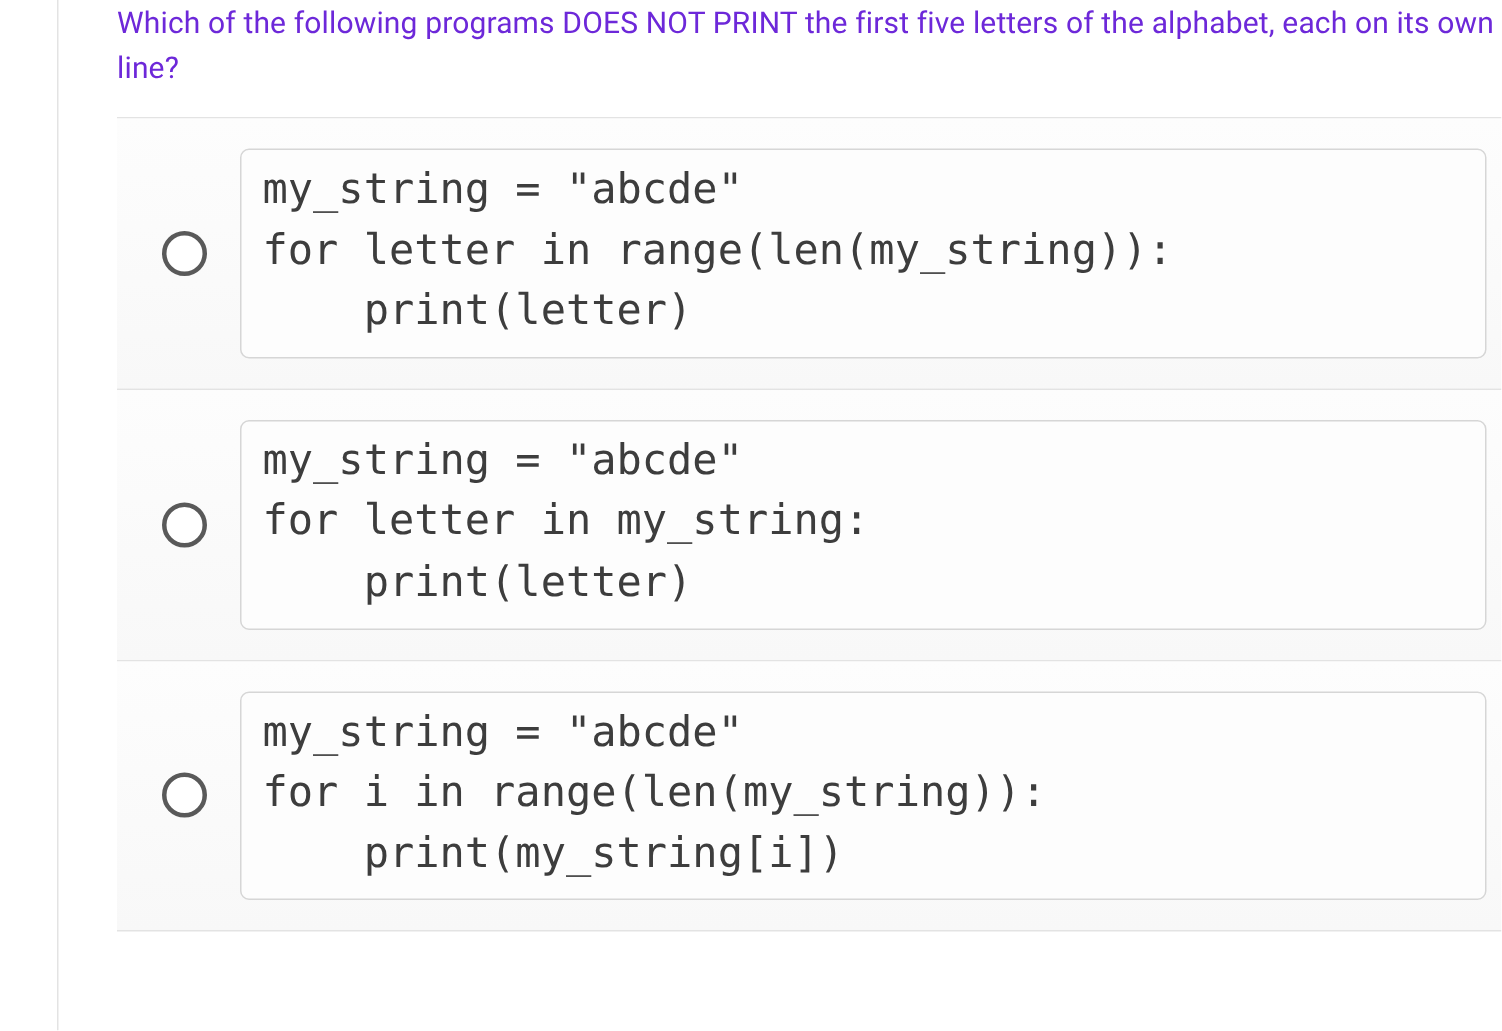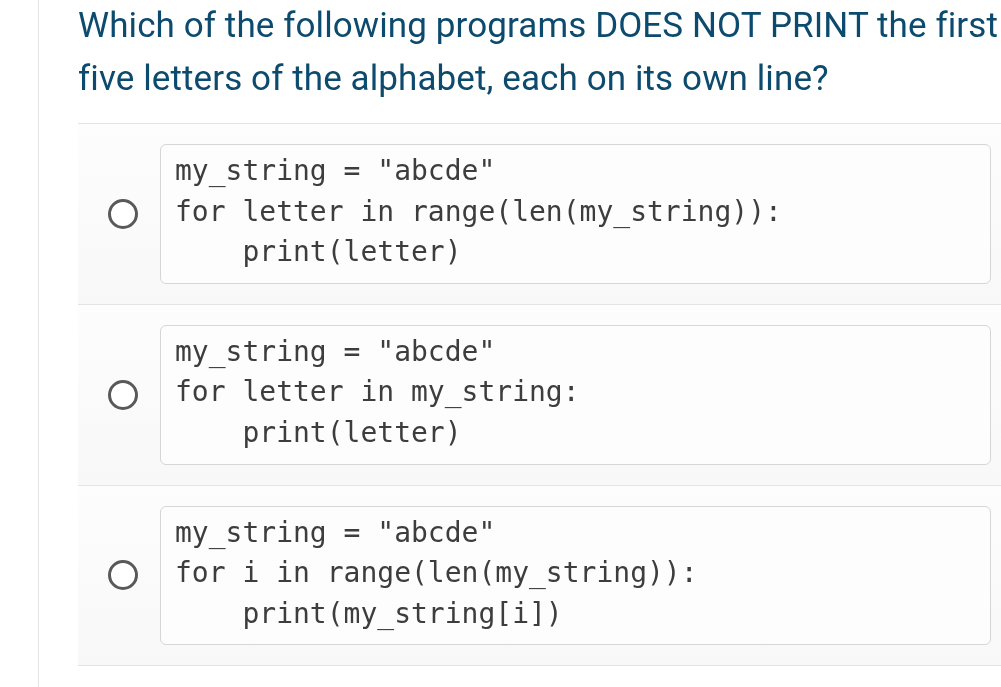--- a/index.html
+++ b/index.html
@@ -18,23 +18,23 @@
     left: 38px;
     top: 0;
     bottom: 0;
     width: 1px;
     background: #e3e3e3;
   }
   .content {
     padding: 0 0 0 78px;
   }
   .question {
-    font-size: 35px;
+    font-size: 20px;
     line-height: 1.5;
-    color: #0c4a6e;
+    color: #6d28d9;
     padding: 0 0 18px 0;
     letter-spacing: 0.1px;
   }
   .options {
     border-top: 1px solid #e3e3e3;
   }
   .option-row {
     display: flex;
     align-items: center;
     gap: 22px;

